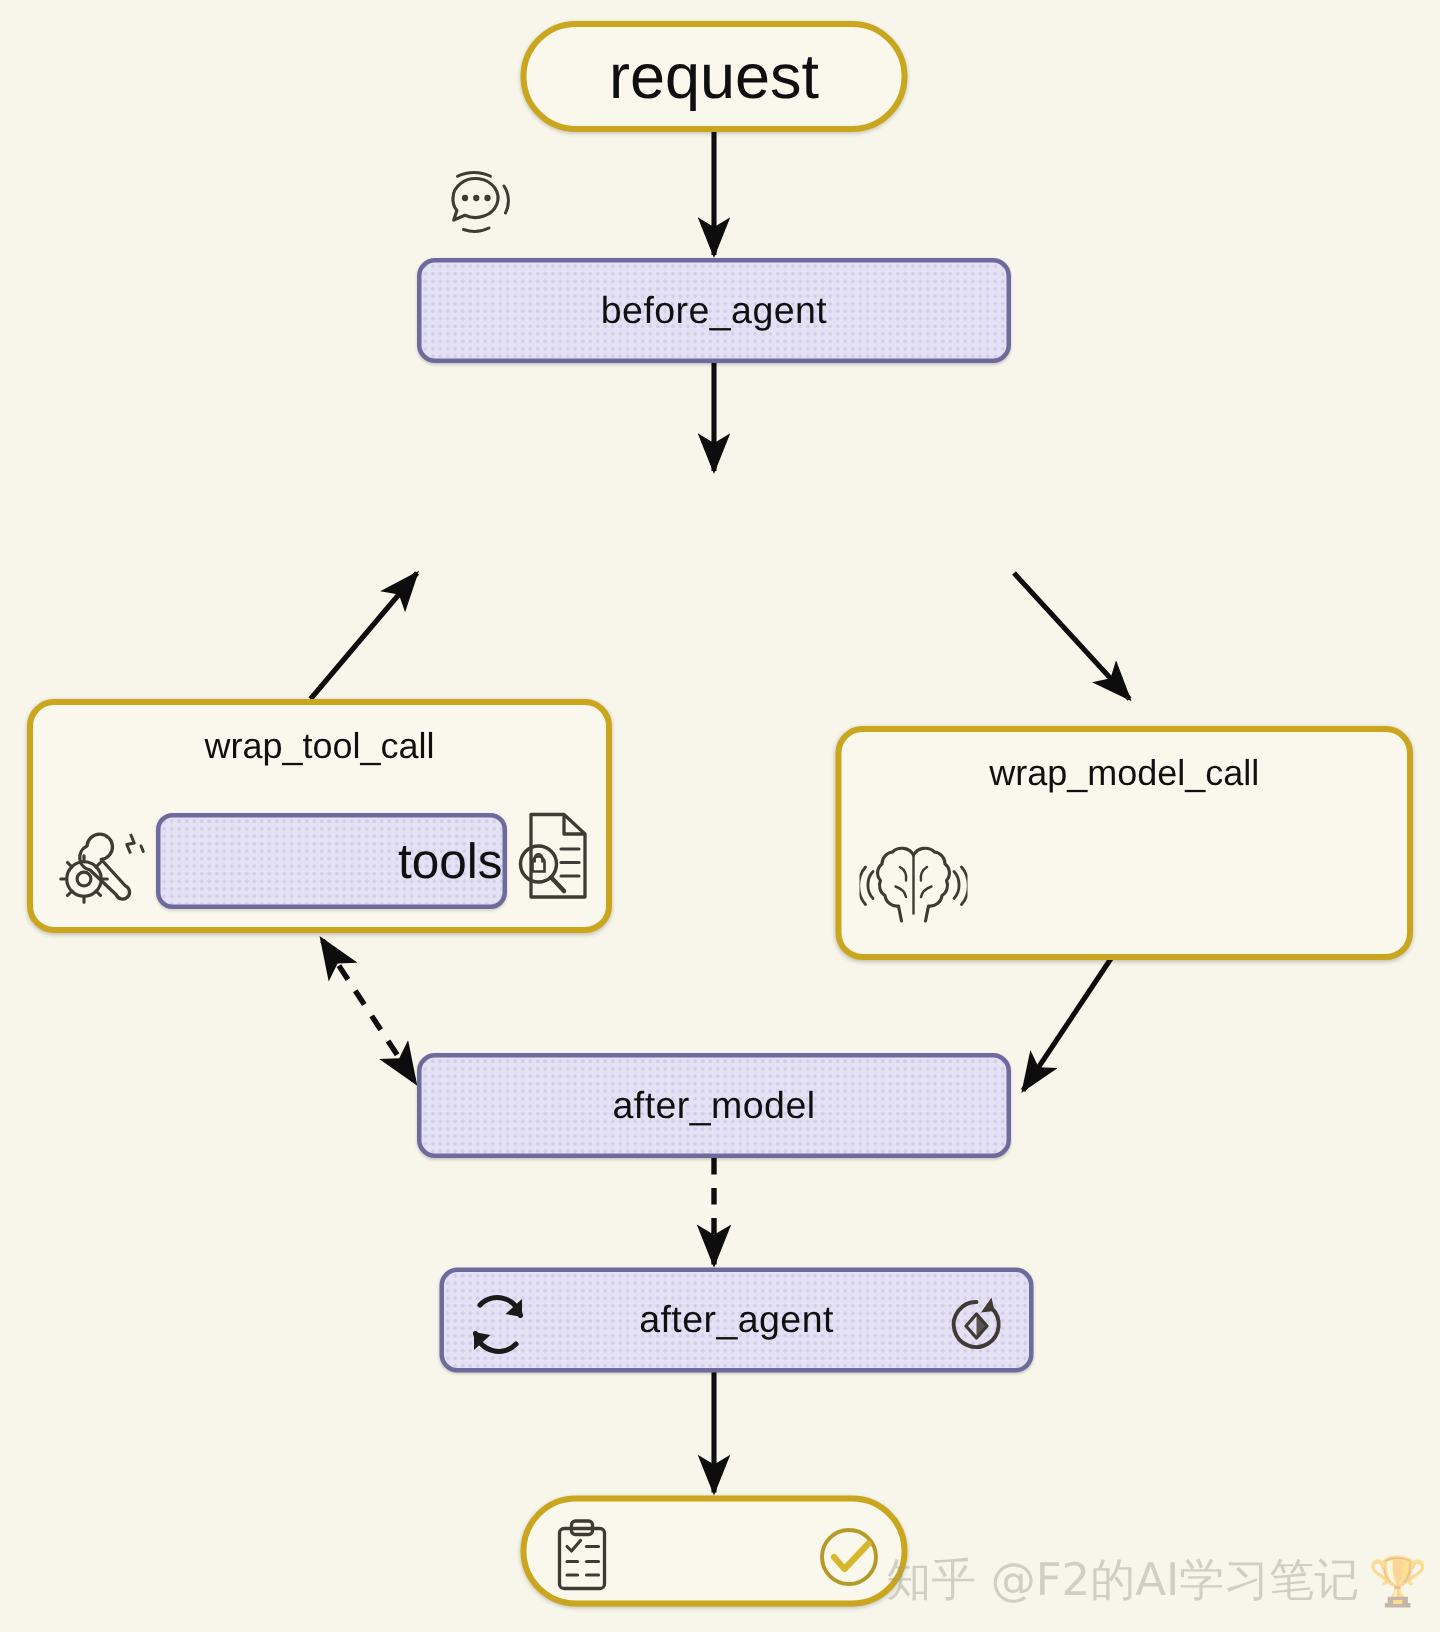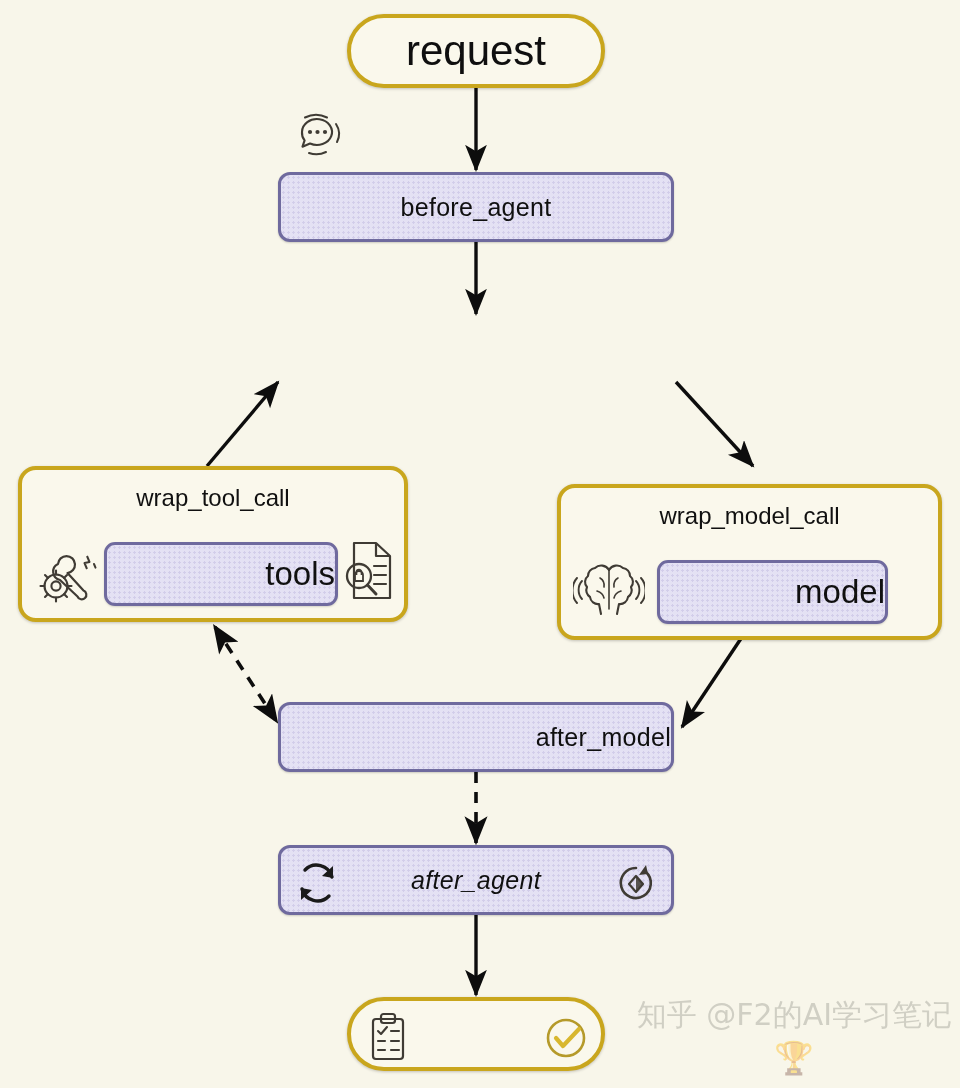--- a/index.html
+++ b/index.html
@@ -103,21 +103,20 @@
 
   
   #watermark {
     position: absolute;
     right: 8px;
     bottom: 14px;
     display: flex;
     align-items: center;
     gap: 6px;
     opacity: 0.42;
-    flex-direction: column;
   }
   #watermark .wm-text {
     font-size: 30px;
     color: #9a9a90;
     white-space: nowrap;
     font-family: "DejaVu Sans", sans-serif;
   }
   #watermark .wm-trophy { font-size: 32px; line-height: 1; }
 </style>
 </head>
@@ -236,30 +235,27 @@
         </g>
         <g stroke="#3f3b34" stroke-width="1.9" fill="none" stroke-linecap="round">
           <path d="M9,21 a10,12 0 0 0 0,18"></path>
           <path d="M4,18 a14,17 0 0 0 0,25"></path>
           <path d="M63,21 a10,12 0 0 1 0,18"></path>
           <path d="M68,18 a14,17 0 0 1 0,25"></path>
         </g>
       </svg>
     </span>
 
-    <div class="inner-box" style="left:96px; top:72px; width:225px; height:58px;">
-      <span class="label">model</span>
-    </div>
-  </div>
-
-  <div class="node step" style="left:278px; top:702px; width:396px; height:70px;justify-content:flex-end;">
+  </div>
+
+  <div class="node step" style="left:278px; top:702px; width:396px; height:70px;">
     <span class="label">after_model</span>
   </div>
 
-  <div class="node step" style="left:278px; top:845px; width:396px; height:70px;font-style:italic;">
+  <div class="node step" style="left:293px; top:845px; width:396px; height:70px;">
     <span class="icon" style="left:12px; top:12px;">
       <svg width="48" height="46" viewBox="0 0 48 46">
         <path d="M39,17 a16,16 0 0 0 -27,-7" fill="none" stroke="#1a1a1a" stroke-width="3.4" stroke-linecap="round"></path>
         <path d="M9,29 a16,16 0 0 0 27,7" fill="none" stroke="#1a1a1a" stroke-width="3.4" stroke-linecap="round"></path>
         <path d="M40,6 l0,12 l-11,-2 z" fill="#1a1a1a"></path>
         <path d="M8,40 l0,-12 l11,2 z" fill="#1a1a1a"></path>
       </svg>
     </span>
     <span class="label">after_agent</span>
     <span class="icon" style="right:12px; top:14px;">

